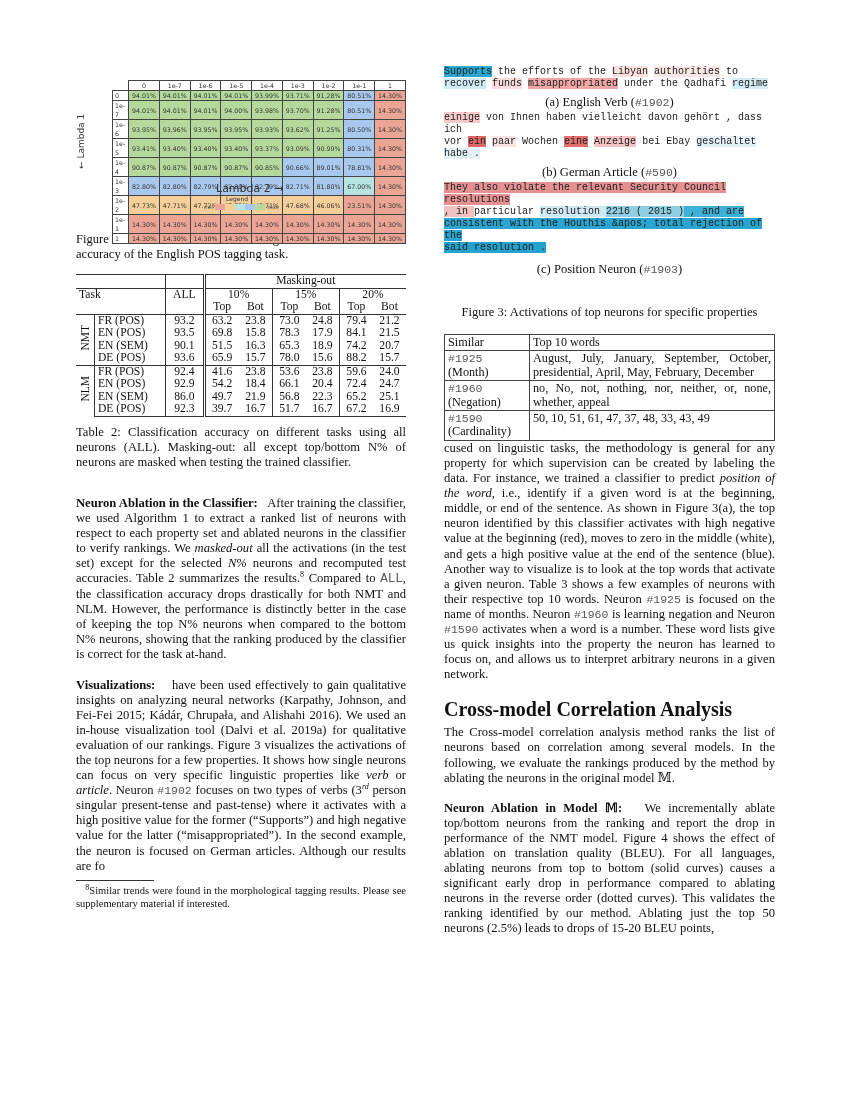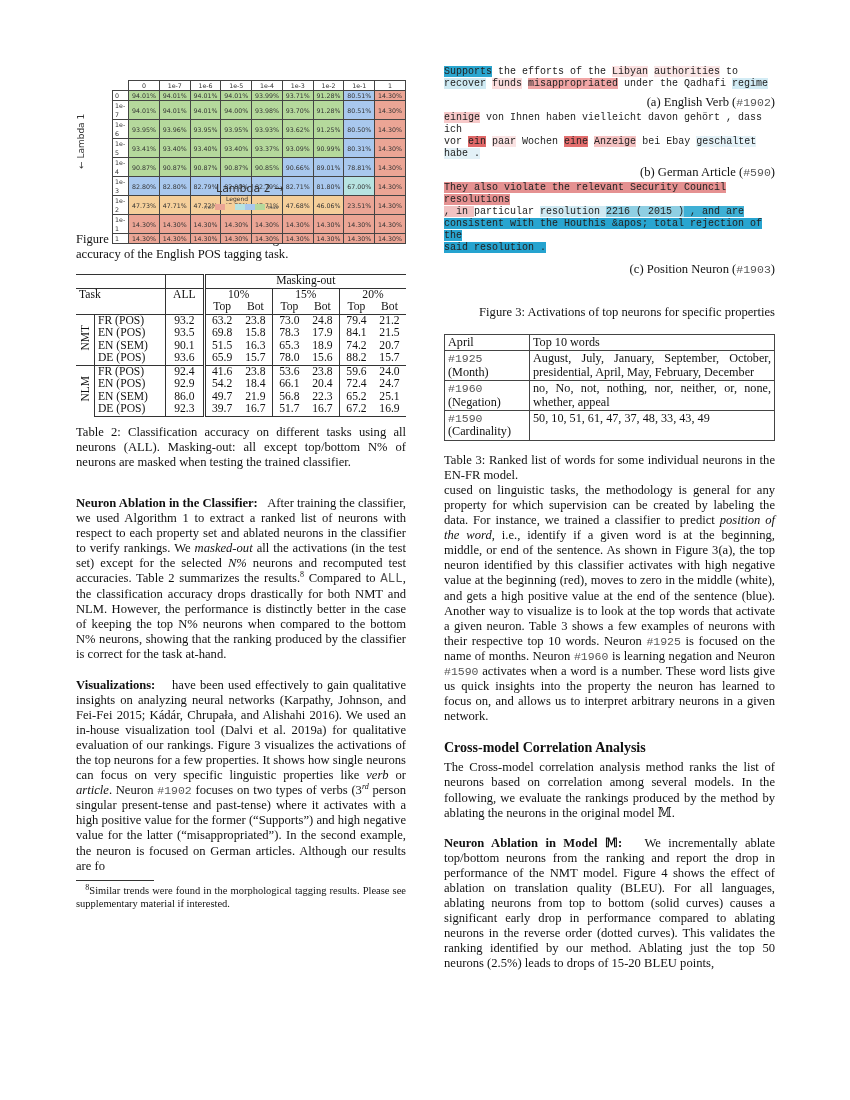--- a/index.html
+++ b/index.html
@@ -28,36 +28,36 @@
   .c-red { background: #eba595; }
   .hm-xlabel { position: absolute; left: 140px; top: 106px; font-family: "DejaVu Sans", sans-serif;
                font-size: 11px; color: #333; }
   .hm-legend-title { position: absolute; left: 150px; top: 119px; font-family: "DejaVu Sans", sans-serif;
                font-size: 6px; color:#333; }
   .hm-legend { position: absolute; left: 128px; top: 128px; display:flex; align-items:center;
                font-family: "DejaVu Sans", sans-serif; font-size: 5px; color:#555; gap:2px; }
   .hm-legend .sw { width: 10px; height: 6px; display:inline-block; }
 
   .caption { font-size: 12.6px; line-height: 15px; text-align: justify; }
-  .caption.center { text-align: right; }
+  .caption.center { text-align: center; }
 
   
   table.t2 { border-collapse: collapse; width: 330px; font-size: 11.6px; line-height: 12.5px; }
   table.t2 td { padding: 0 3px; text-align: center; white-space: nowrap; }
   table.t2 .bl { border-left: 1px solid #333; }
   table.t2 .dbl { border-left: 3px double #333; }
   table.t2 .left { text-align: left; }
   table.t2 tr.toprule td { border-top: 1.5px solid #333; text-align: center; }
   table.t2 tr.midrule td { border-top: 1px solid #333; }
   table.t2 tr.botrule td { border-bottom: 1.5px solid #333; }
   .vlab { writing-mode: vertical-rl; transform: rotate(180deg); font-size: 11.5px; }
 
   .para { font-size: 12.6px; line-height: 15.1px; text-align: justify; hyphens: manual; }
   .para b { font-weight: bold; }
-  .section-h { font-size: 14px; font-weight: bold; margin: 0; }
+  .section-h { font-size: 20px; font-weight: bold; margin: 0; }
   sup { font-size: 8px; line-height: 0; }
 
   
   .act { font-family: "Liberation Mono", "DejaVu Sans Mono", monospace; font-size: 10px; line-height: 12px; color:#222; }
   .act span.w { padding: 0; }
   .footnote-rule { width: 78px; border-top: 1px solid #333; margin: 6px 0 4px 0; }
   .footnote { font-size: 10.5px; line-height: 12.8px; text-align: justify; }
 
   table.t3 { border-collapse: collapse; width: 331px; font-size: 12.2px; line-height: 13.4px; }
   table.t3 td { border: 1px solid #444; padding: 1px 3px; vertical-align: top; text-align: justify; }
@@ -346,39 +346,38 @@
   <div class="caption center" style="margin:5px 0 2px 0"><span>(b) German Article (</span><span class="mono-id">#590</span>)</div>
 
   <div class="act" id="act-c"><span class="w" style="background:#e59191;">They also violate the relevant Security Council resolutions</span><br><span class="w" style="background:#f1c2c2;">, in </span><span class="w" style="background:#ffffff;">particular </span><span class="w" style="background:#cfe9f2;">resolution </span><span class="w" style="background:#8fcfe3;">2216 ( 2015 )</span><span class="w" style="background:#3fb0d5;"> , and are</span><br><span class="w" style="background:#29a5d0;">consistent with the Houthis &amp;apos; total rejection of the</span><br><span class="w" style="background:#25a3cf;">said resolution .</span></div>
   <div class="caption center" style="margin:8px 0 0 0"><span>(c) Position Neuron (</span><span class="mono-id">#1903</span>)</div>
 
   <div class="caption center" style="margin-top:28px">Figure 3: Activations of top neurons for specific properties</div>
 
   <table class="t3" id="t3" style="margin-top:14px">
       <tbody>
         <tr>
-          <td class="n">April</td>
+          <td class="n">Similar</td>
           <td>Top 10 words</td>
         </tr>
         <tr>
           <td class="n"><span class="mono-id">#1925</span><br><span>(Month)</span></td>
           <td>August, July, January, September, October, presidential, April, May, February, December</td>
         </tr>
         <tr>
           <td class="n"><span class="mono-id">#1960</span><br><span>(Negation)</span></td>
           <td>no, No, not, nothing, nor, neither, or, none, whether, appeal</td>
         </tr>
         <tr>
           <td class="n"><span class="mono-id">#1590</span><br><span>(Cardinality)</span></td>
           <td>50, 10, 51, 61, 47, 37, 48, 33, 43, 49</td>
         </tr>
       </tbody>
     </table>
 
-  <div class="caption" style="margin-top:12px">Table 3: Ranked list of words for some individual neurons in the EN-FR model.</div>
 
   <div class="para" style="">
     <span>cused on linguistic tasks, the methodology is general for any property for which supervision can be created by labeling the data. For instance, we trained a classifier to predict </span><i>po­sition of the word</i><span>, i.e., identify if a given word is at the be­ginning, middle, or end of the sentence. As shown in Figure 3(a), the top neuron identified by this classifier activates with high negative value at the beginning (red), moves to zero in the middle (white), and gets a high positive value at the end of the sentence (blue). Another way to visualize is to look at the top words that activate a given neuron. Table 3 shows a few examples of neurons with their respective top 10 words. Neuron </span><span class="mono-id">#1925</span><span> is focused on the name of months. Neuron </span><span class="mono-id">#1960</span><span> is learning negation and Neuron </span><span class="mono-id">#1590</span><span> activates when a word is a number. These word lists give us quick in­sights into the property the neuron has learned to focus on, and allows us to interpret arbitrary neurons in a given net­work.</span>
   </div>
 
   <h3 class="section-h" style="margin-top:16px">Cross-model Correlation Analysis</h3>
 
   <div class="para" style="margin-top:4px">The Cross-model correlation analysis method ranks the list of neurons based on correlation among several models. In the following, we evaluate the rankings produced by the method by ablating the neurons in the original model 𝕄.</div>
 
   <div class="para" style="margin-top:15px">

